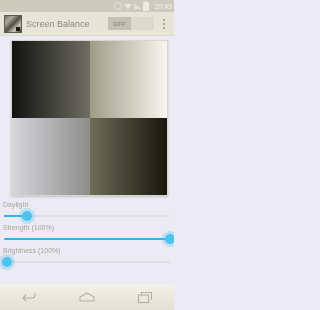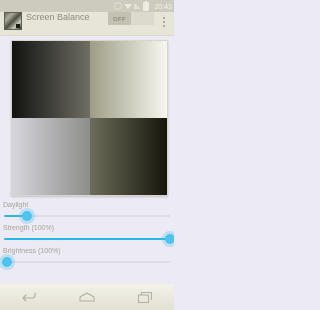--- a/index.html
+++ b/index.html
@@ -44,21 +44,21 @@
     content:"";position:absolute;left:1px;top:-2px;width:2px;height:1px;background:#f2f0e6;
   }
   .ic-circ{
     width:6px;height:6px;border:1px solid #eceadf;border-radius:50%;
     display:inline-block;opacity:.7;
   }
   
   .actionbar{
     position:absolute;left:0;top:12px;width:174px;height:24px;
     background:#e7e5d8;
-    display:flex;align-items:flex-start;
+    display:flex;align-items:center;
     box-sizing:border-box;padding:0 3px 0 3px;
     border-bottom:1px solid #dcdacd;
   }
   .app-icon{
     width:16px;height:16px;margin-left:1px;margin-right:4px;
     background:
       linear-gradient(135deg,#6f6f63 0%,#a9a99a 25%,#4e4e44 50%,#c9c9bb 75%,#3a3a33 100%);
     border:1px solid #5d5d52;
     position:relative;flex:none;
     image-rendering:pixelated;

